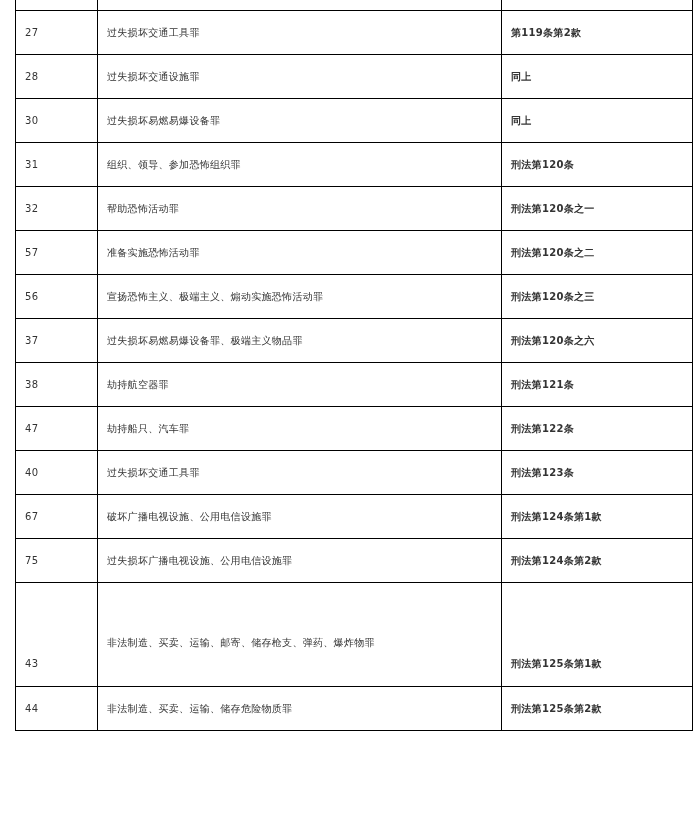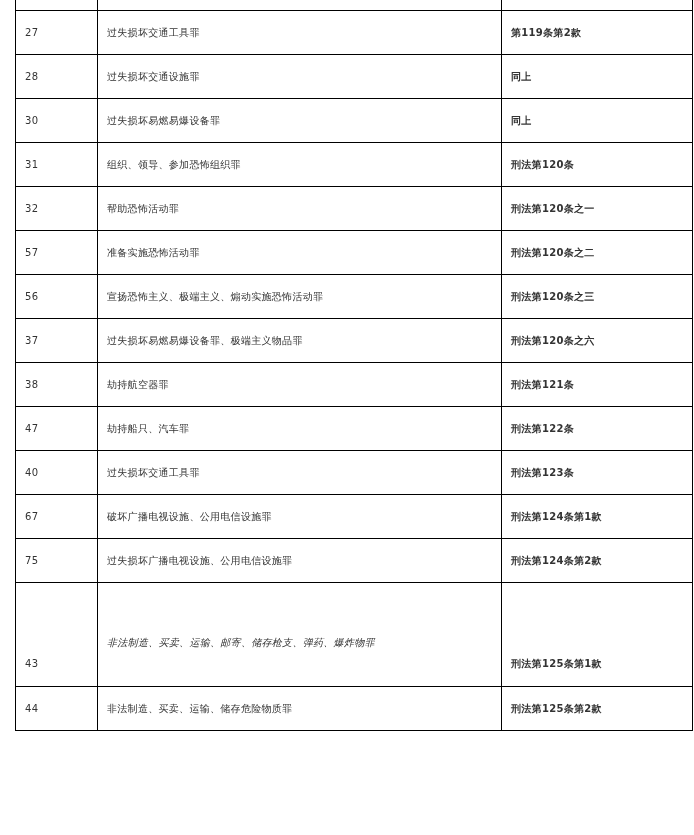--- a/index.html
+++ b/index.html
@@ -4,21 +4,21 @@
 <style>
   html, body { margin:0; padding:0; background:#ffffff; }
   body { width:694px; height:835px; overflow:hidden; position:relative;
          font-family:"DejaVu Sans","Liberation Sans",sans-serif; color:#333333; }
   table { position:absolute; left:15px; top:-34px; border-collapse:collapse; table-layout:fixed; width:677px; }
   td { border:1px solid #000000; font-size:10px; padding:0 9px; height:43px; vertical-align:middle; white-space:nowrap; overflow:hidden; line-height:28px; letter-spacing:0.3px; }
   td.num { width:63px; padding-left:9px; }
   td.name { width:385px; }
   td.law { width:172px;font-weight:bold; }
   tr.tall td { height:87px; }
-  tr.tall td.name { white-space:normal; vertical-align:middle; line-height:28px; padding-top:16px;font-style:italic; }
+  tr.tall td.name { white-space:normal; vertical-align:middle; line-height:28px; padding-top:16px; }
   tr.tall td.num, tr.tall td.law { vertical-align:bottom; padding-bottom:8px; }
 </style>
 </head>
 <body>
 
 <table>
   <tbody>
     <tr>
       <td class="num"></td>
       <td class="name"></td>

